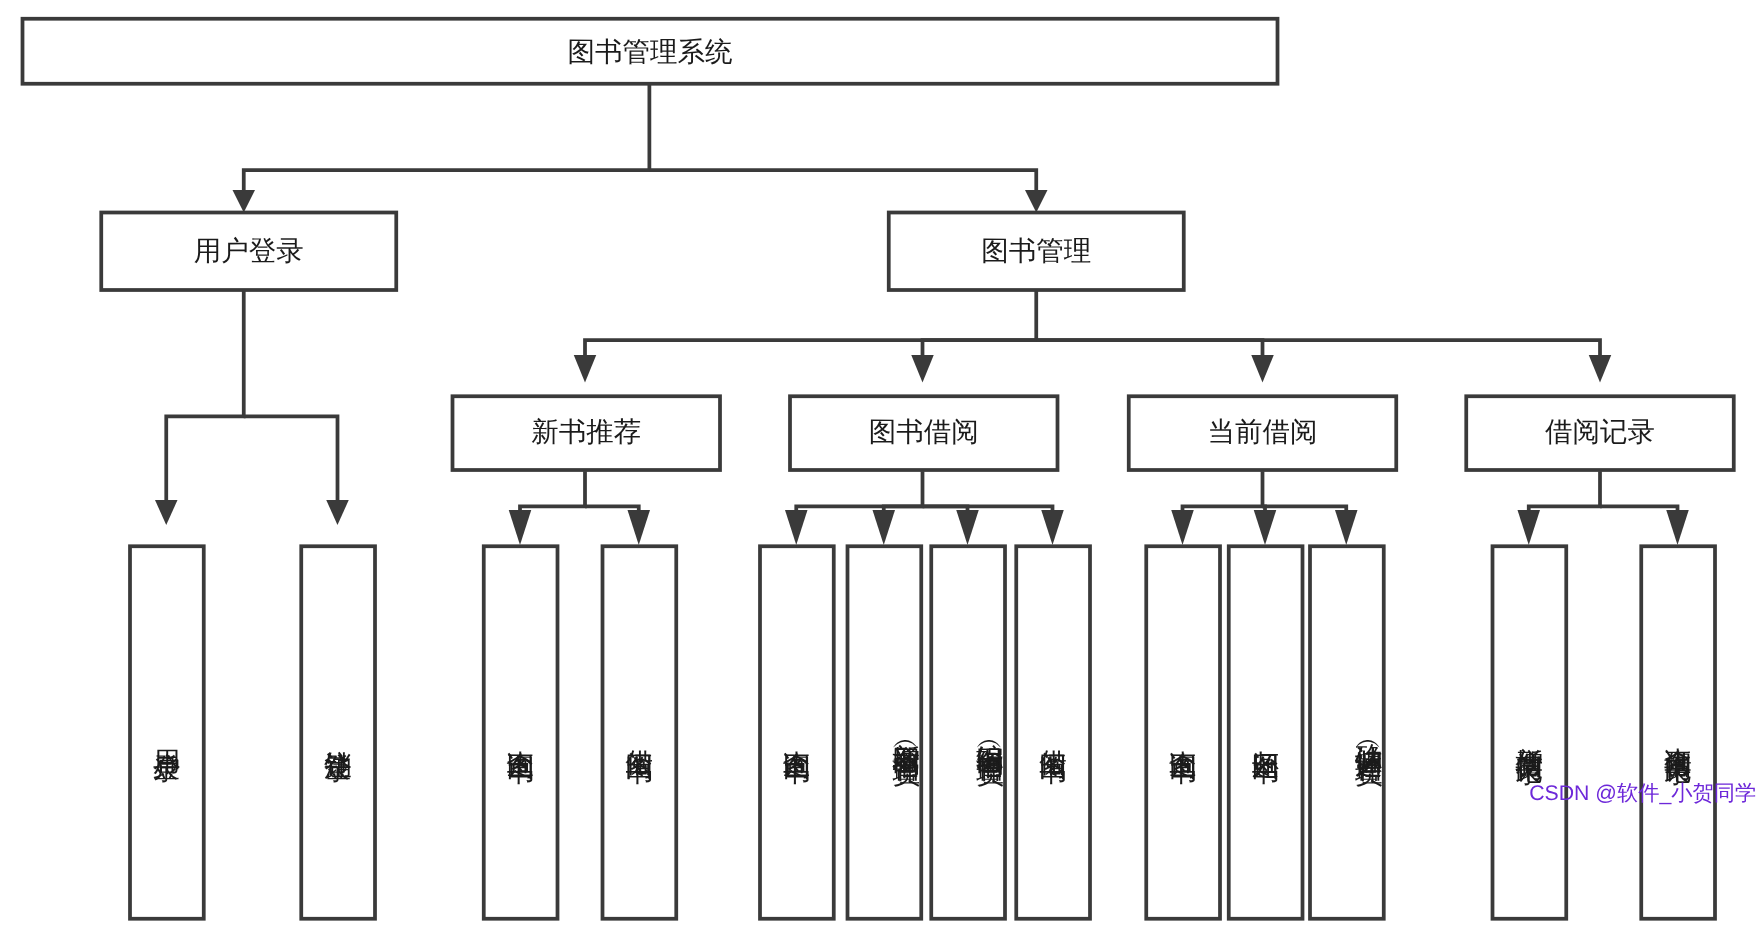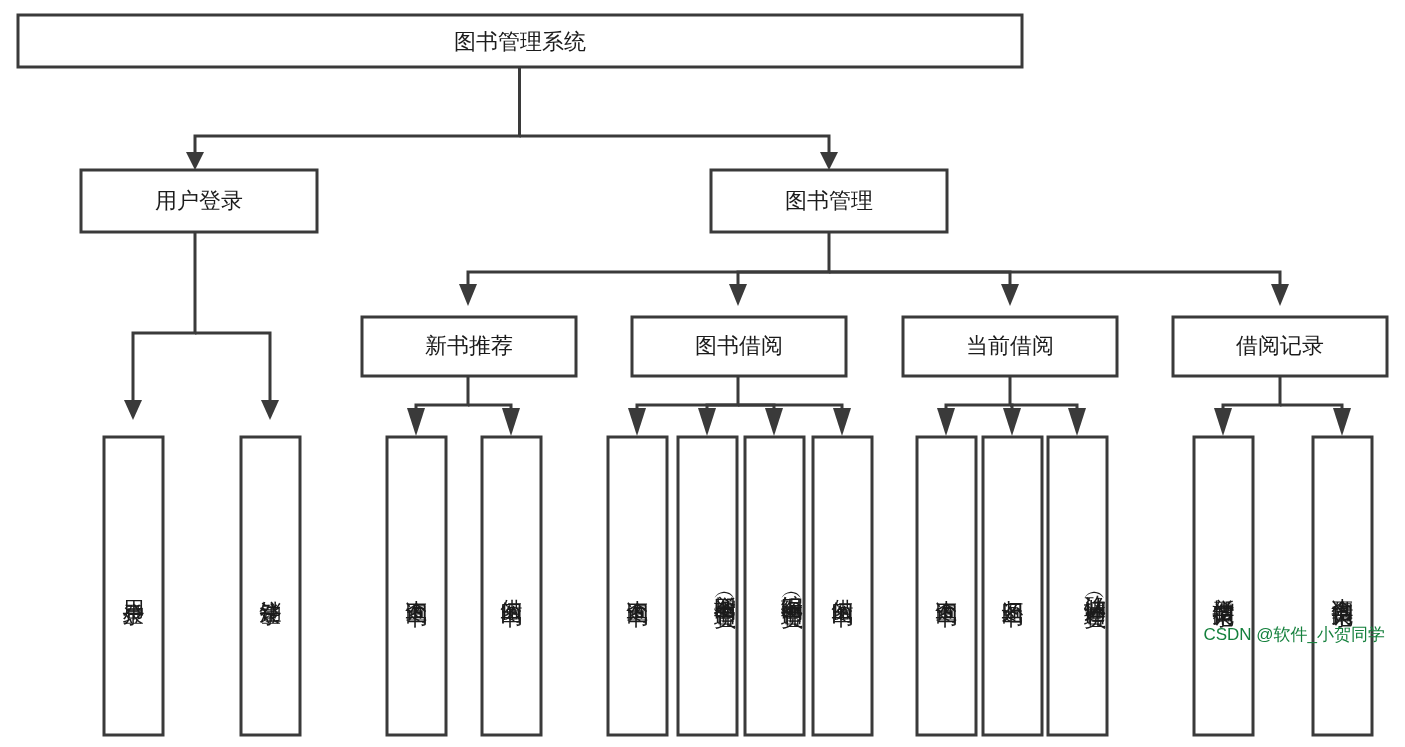--- a/index.html
+++ b/index.html
@@ -57,25 +57,25 @@
     letter-spacing: 2px;
     color: #1b1b1b;
     display: flex;
     align-items: center;
     justify-content: center;
     white-space: nowrap;
     pointer-events: none;
   }
   .watermark {
     position: absolute;
-    right: 20px;
+    right: 0;
     bottom: 6px;
     font-family: "Liberation Sans", "DejaVu Sans", sans-serif;
     font-size: 17px;
-    color: #15803d;
+    color: #6d28d9;
     white-space: nowrap;
   }
 </style>
 </head>
 <body>
 
 <div id="diagram-root">
 
   <svg class="diagram-svg" viewBox="0 0 1405 747">
 

